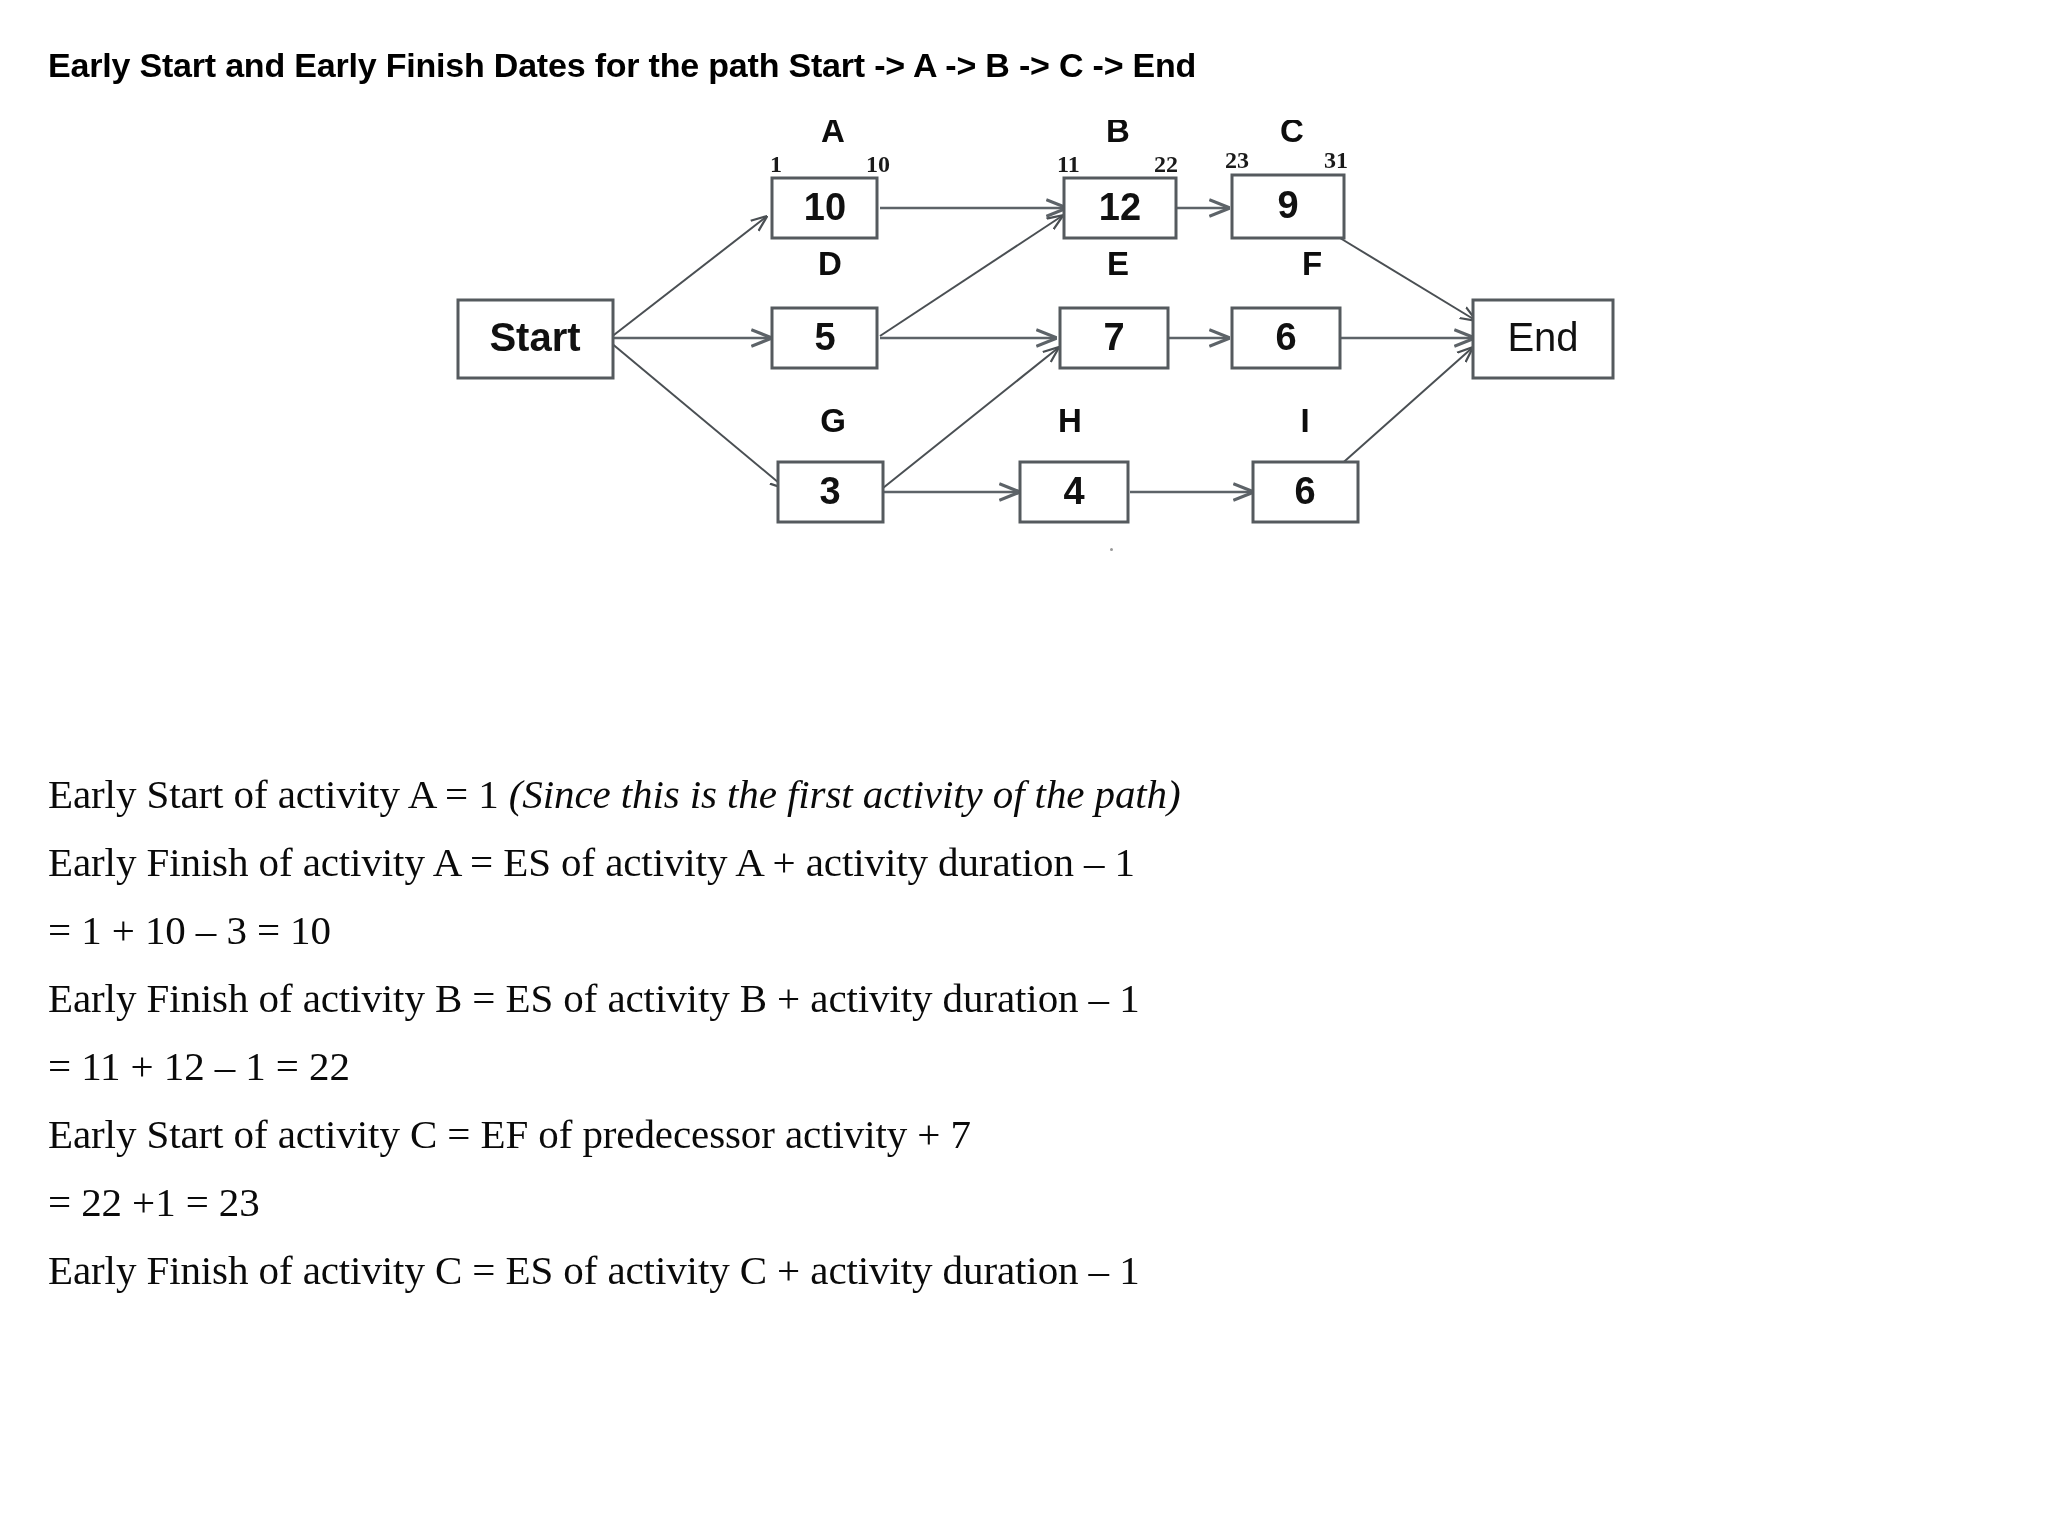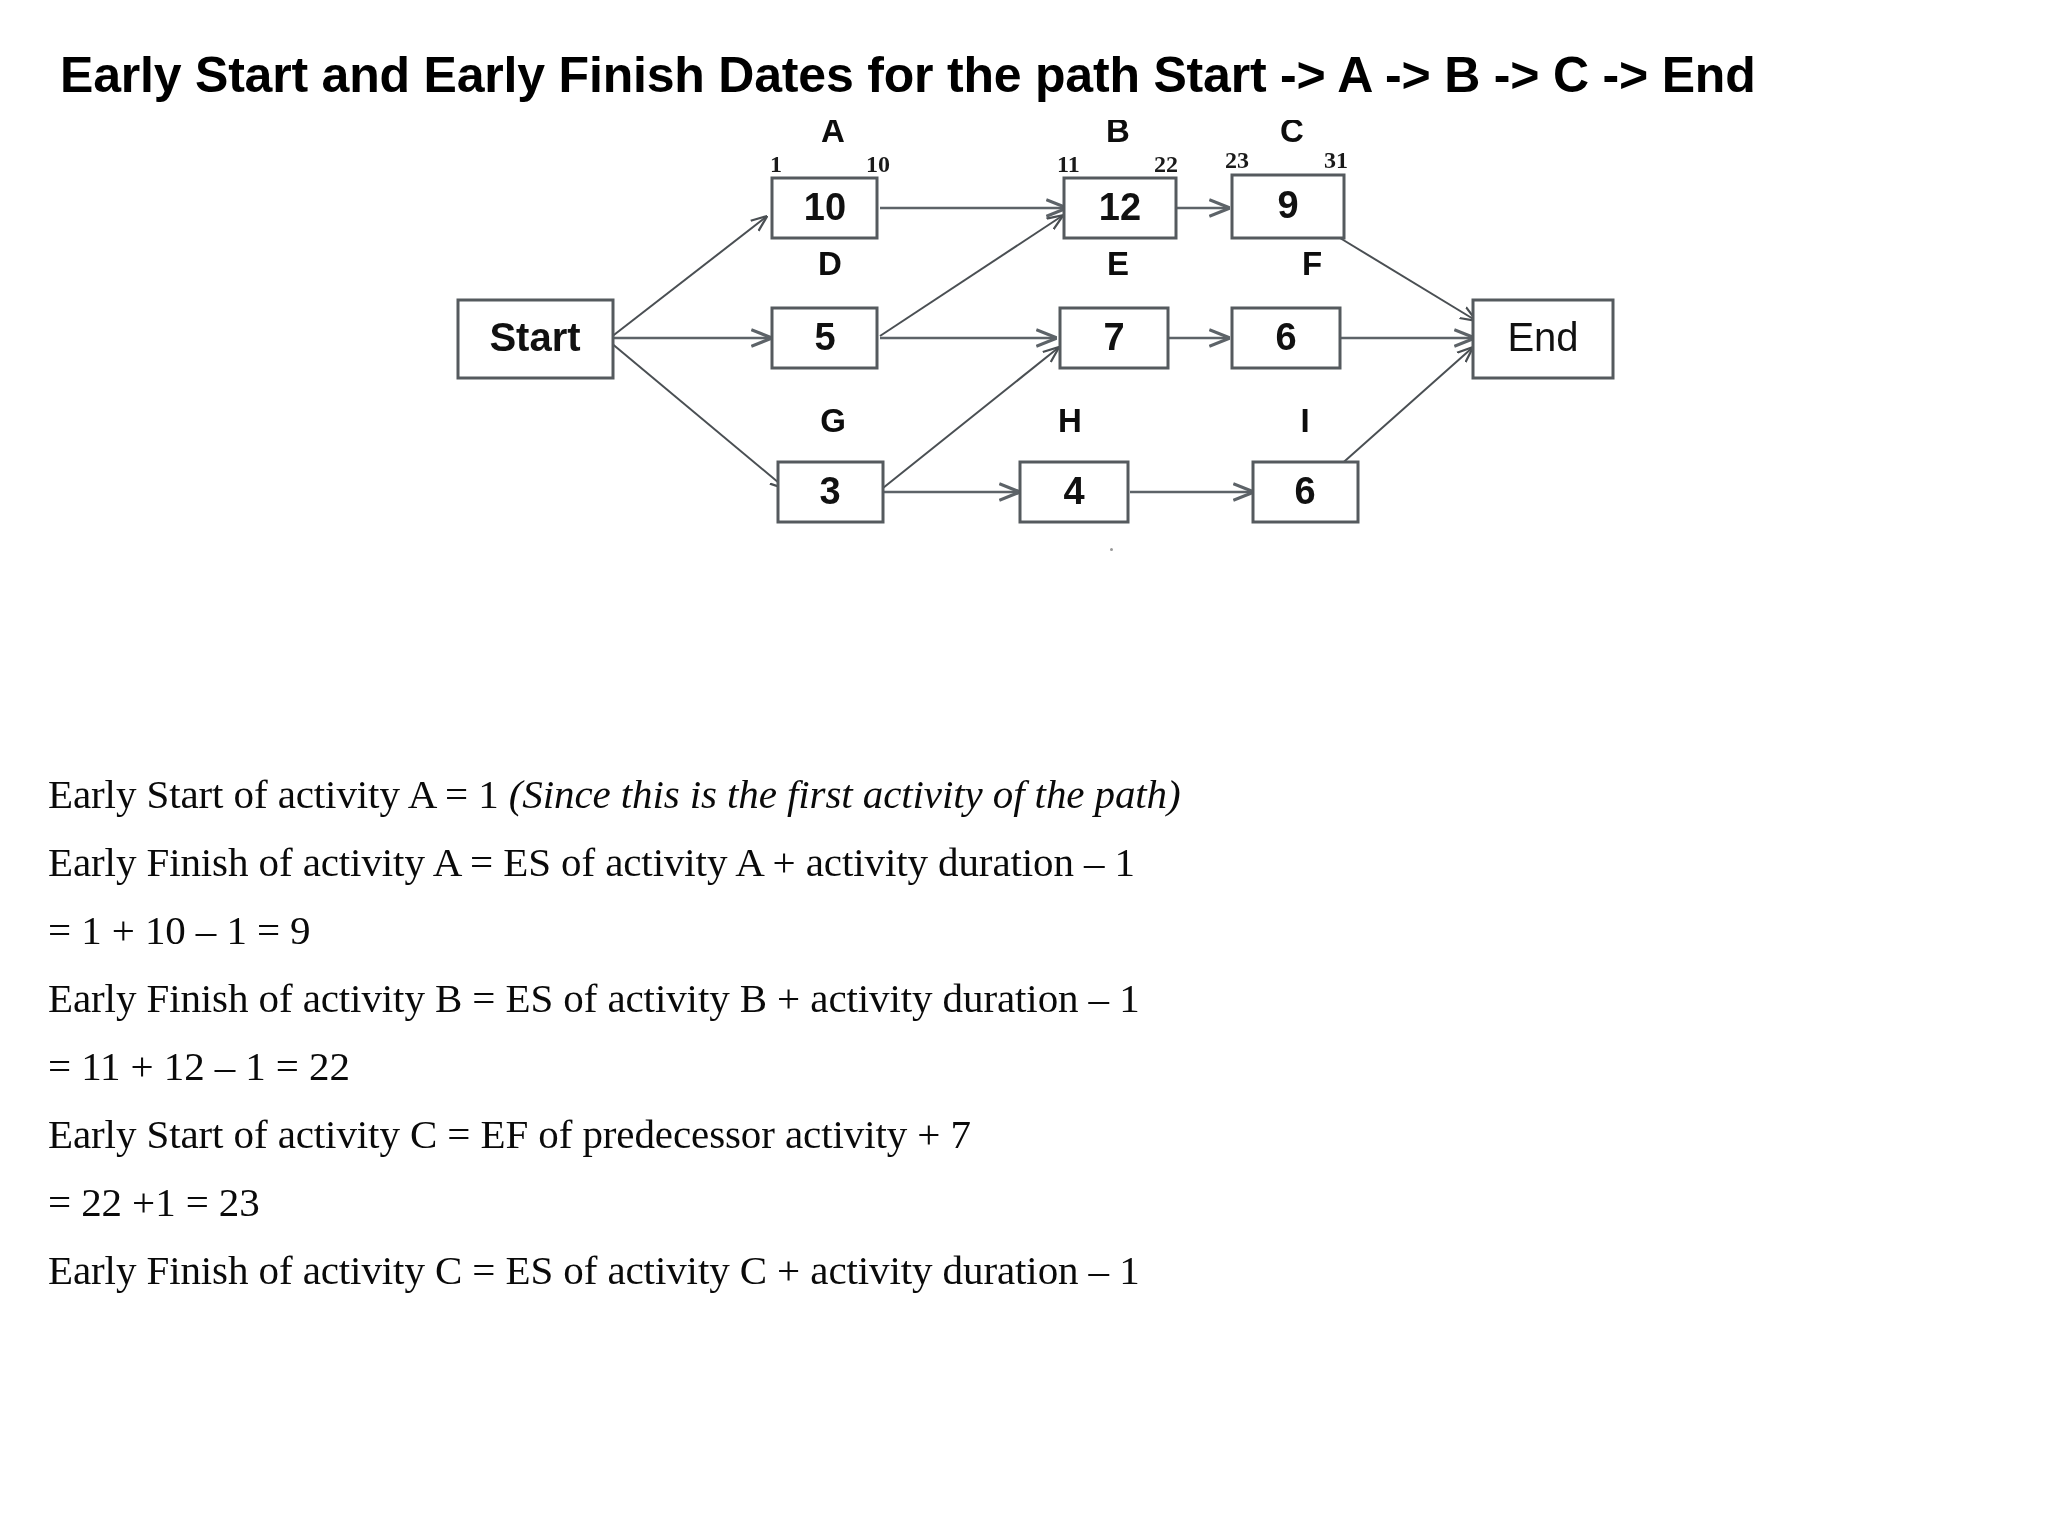--- a/index.html
+++ b/index.html
@@ -11,23 +11,23 @@
     width: 2048px;
     height: 1536px;
     font-family: "Liberation Sans", sans-serif;
     color: #000000;
     position: relative;
     overflow: hidden;
   }
 
   #page-title {
     position: absolute;
-    left: 60px;
+    left: 48px;
     top: 46px;
-    font-size: 50px;
+    font-size: 34px;
     font-weight: bold;
     letter-spacing: -0.2px;
     white-space: nowrap;
     color: #000;
   }
 
   #diagram-wrap {
     position: absolute;
     left: 0px;
     top: 120px;
@@ -235,19 +235,19 @@
 
   </svg>
   <div class="dot-speck" style="left:1110px; top:428px;"></div>
 </div>
 
 <div id="body-text">
   <div class="body-line">
     <span>Early Start of activity A = 1 </span><i>(Since this is the first activity of the path)</i>
   </div>
   <div class="body-line">Early Finish of activity A = ES of activity A + activity duration – 1</div>
-  <div class="body-line">= 1 + 10 – 1 = 9</div>
+  <div class="body-line">= 1 + 10 – 3 = 10</div>
   <div class="body-line">Early Finish of activity B = ES of activity B + activity duration – 1</div>
   <div class="body-line">= 11 + 12 – 1 = 22</div>
   <div class="body-line">Early Start of activity C = EF of predecessor activity + 7</div>
   <div class="body-line">= 22 +1 = 23</div>
   <div class="body-line">Early Finish of activity C = ES of activity C + activity duration – 1</div>
 </div>
 
 </body></html>

